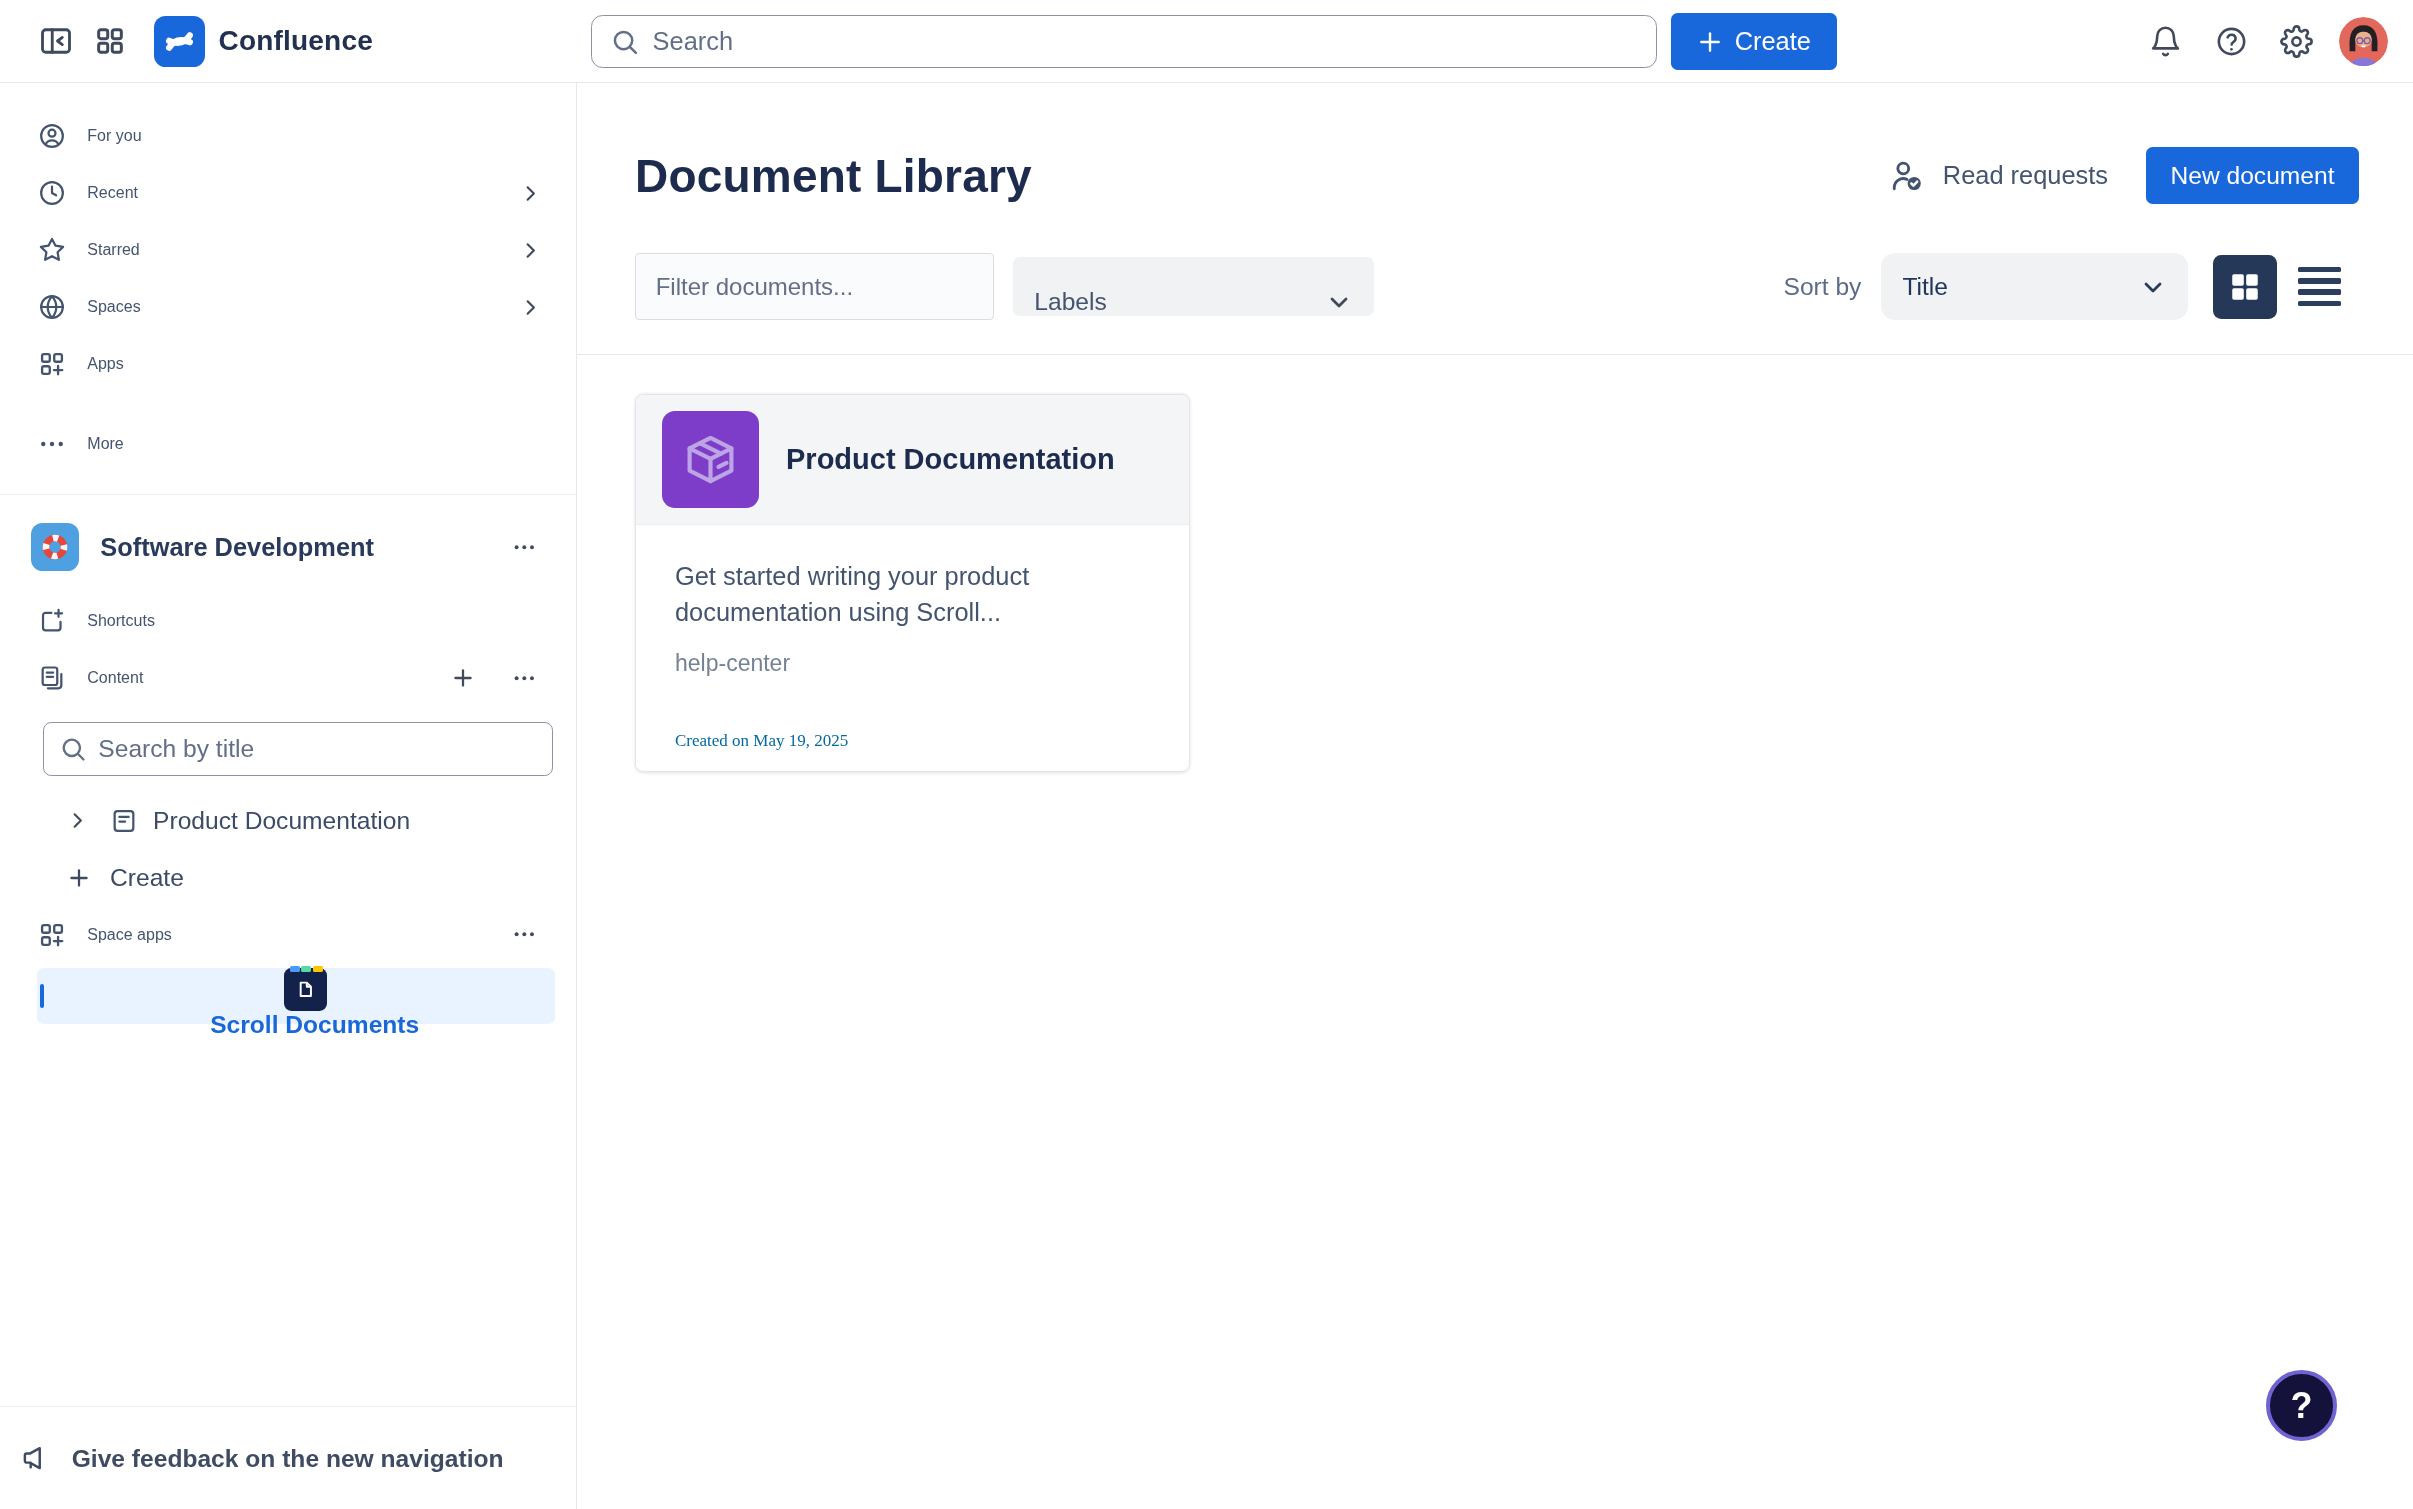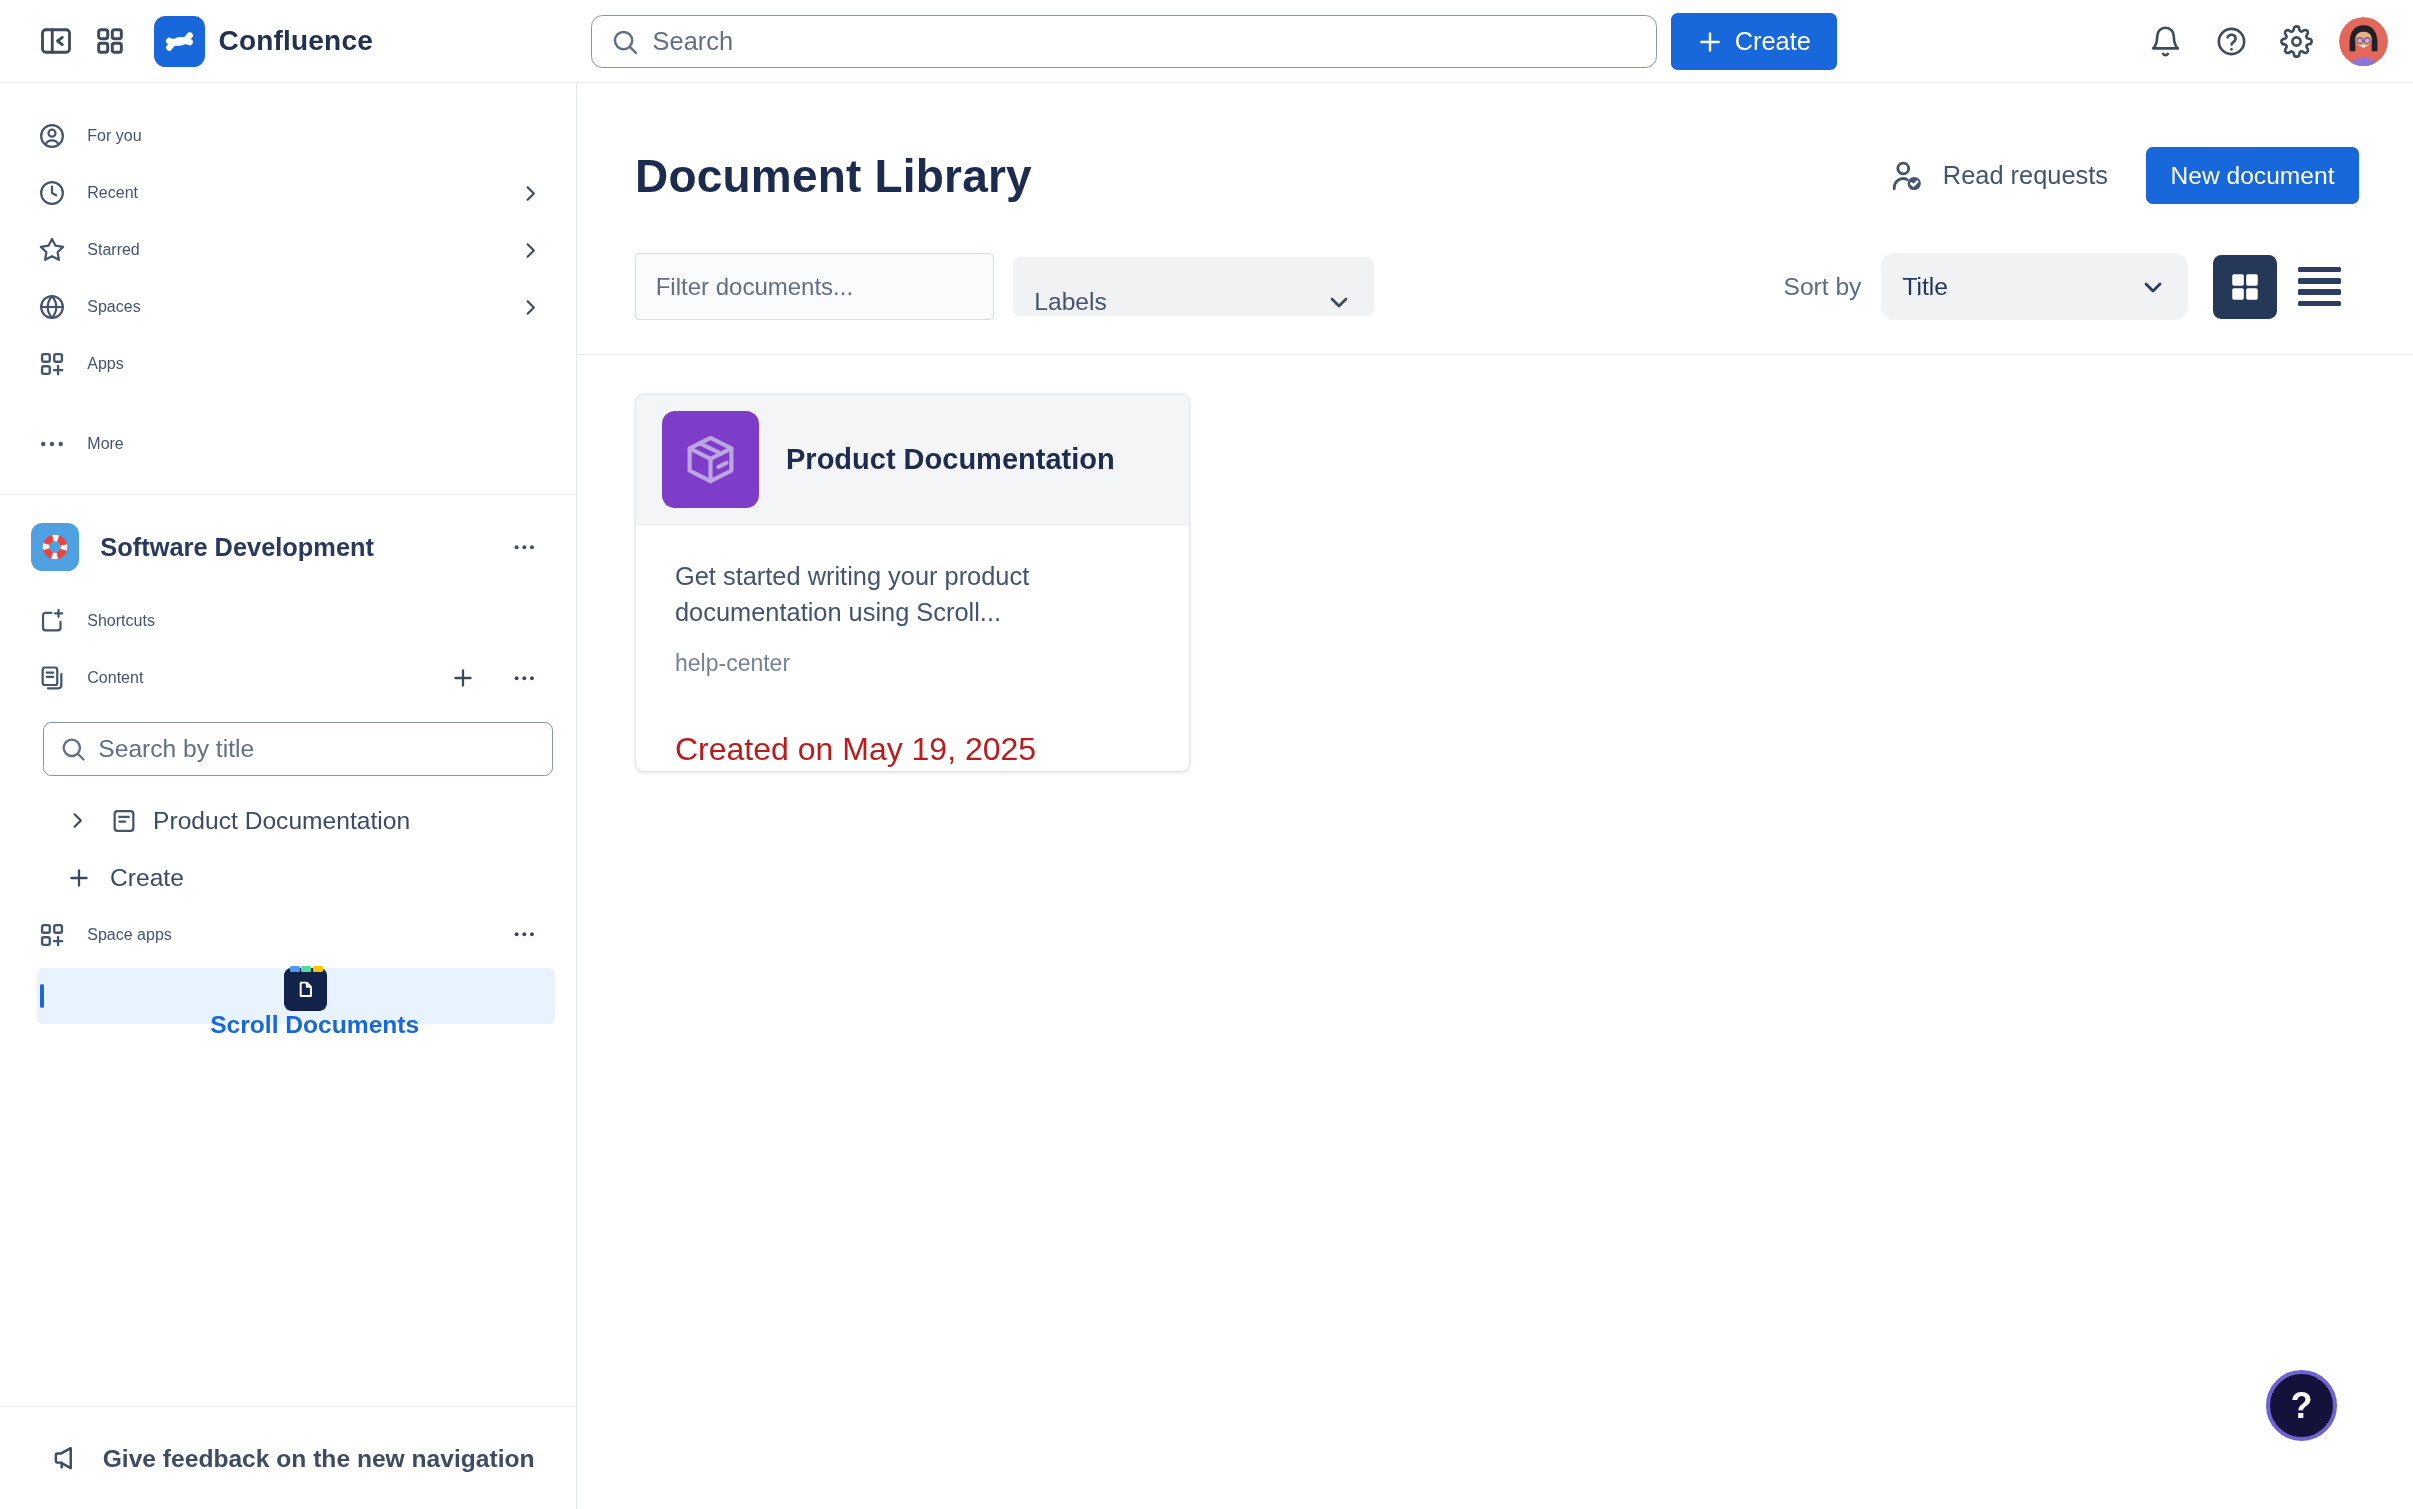--- a/index.html
+++ b/index.html
@@ -52,21 +52,21 @@
   .tree-item{height:57px;margin-top:16.4px;display:flex;align-items:center;padding-left:66px;cursor:pointer;font-size:24.6px;font-weight:500;color:#3B4A66;}
   .tree-item .doc-ic{margin:0 14.8px 0 21.3px;color:#44546F;}
   .create-item{height:57px;display:flex;align-items:center;padding-left:66px;gap:18px;font-size:24.6px;font-weight:500;color:#3B4A66;cursor:pointer;}
   .selected-row{margin:4.9px 21.3px 0 37px;height:56px;background:var(--sel-bg);border-radius:6.6px;display:flex;align-items:center;position:relative;padding-left:19.7px;cursor:pointer;flex-direction:column;}
   .sel-bar{position:absolute;left:2.5px;top:15.6px;width:4.9px;height:24.6px;border-radius:2.5px;background:var(--blue);}
   .app-tile{width:43px;height:43px;border-radius:7.4px;background:#13224A;position:relative;display:flex;align-items:center;justify-content:center;flex:0 0 auto;}
   .app-tile .tab{position:absolute;top:-2.5px;width:9.9px;height:6.6px;border-radius:1.6px;}
   .sel-label{font-size:24.6px;font-weight:600;color:var(--blue);margin-left:18px;}
   .sb-footer{margin-top:auto;}
   .sb-footer .sb-divider{margin:0;}
-  .feedback-row{height:103px;display:flex;align-items:center;gap:19.7px;padding-left:52px;font-size:24.6px;font-weight:600;color:#3E4B63;cursor:pointer;}
+  .feedback-row{height:103px;display:flex;align-items:center;gap:19.7px;padding-left:21px;font-size:24.6px;font-weight:600;color:#3E4B63;cursor:pointer;}
 
   
   .page-head{display:flex;align-items:center;padding:64px 54px 0 58px;}
   .page-title{font-size:46px;font-weight:700;color:var(--navy);letter-spacing:0.2px;}
   .head-actions{margin-left:auto;display:flex;align-items:center;gap:38px;}
   .read-req{display:flex;align-items:center;gap:18px;font-size:25.4px;font-weight:500;color:#44546F;cursor:pointer;}
   .new-doc-btn{width:213px;height:57px;border:none;border-radius:6.6px;background:var(--blue);color:#fff;font-size:24.6px;font-weight:500;cursor:pointer;font-family:inherit;}
   .filter-row{display:flex;align-items:center;padding:0 66px 0 58px;margin-top:49px;}
   .filter-input{width:359px;height:67px;border:1.6px solid #D8DCE3;border-radius:4px;background:#FAFBFC;display:flex;align-items:center;padding:0 19.7px;}
   .filter-input input{border:none;outline:none;background:transparent;font-size:24px;width:100%;color:#333;font-family:inherit;}
@@ -82,21 +82,21 @@
   .view-list-btn span{display:block;height:5.7px;border-radius:1.6px;background:#2C3E5D;width:43px;}
   .main-divider{border-top:1.6px solid #E6E8EC;margin-top:34px;}
 
   .card{margin:39px 0 0 58px;width:555px;height:378px;border:0.8px solid #E3E5E9;border-radius:8.2px;box-shadow:0 0.8px 3.3px rgba(9,30,66,.13);overflow:hidden;cursor:pointer;background:#fff;}
   .card-head{height:130px;background:#F4F5F7;display:flex;align-items:center;padding-left:26px;border-bottom:0.8px solid #ECEEF1;}
   .card-icon{width:97px;height:97px;border-radius:13px;background:var(--purple);display:flex;align-items:center;justify-content:center;flex:0 0 auto;}
   .card-title{font-size:29px;font-weight:600;color:var(--navy);margin-left:27px;}
   .card-body{padding:33px 38px 0 39px;}
   .card-desc{font-size:25.4px;line-height:36px;color:#44546F;max-width:460px;}
   .card-label{font-size:23px;color:var(--faint);margin-top:19.7px;}
-  .card-created{font-size:32px;color:#b91c1c;margin-top:54px;}
+  .card-created{font-size:17px;color:#0369a1;margin-top:54px;font-family:Liberation Serif, serif;}
 
   .fab{position:fixed;left:2266px;top:1370px;width:71px;height:71px;border-radius:50%;background:#14123B;border:4.1px solid #6F63D2;color:#fff;font-size:36px;font-weight:700;display:flex;align-items:center;justify-content:center;cursor:pointer;font-family:inherit;}
 </style>
 </head>
 <body>
 
 <header class="topbar">
   <div class="tb-iconbtn">
     <svg width="36" height="36" viewBox="0 0 24 24" class="stk">
         <rect x="3" y="4.5" width="18" height="15" rx="2.2"></rect>

